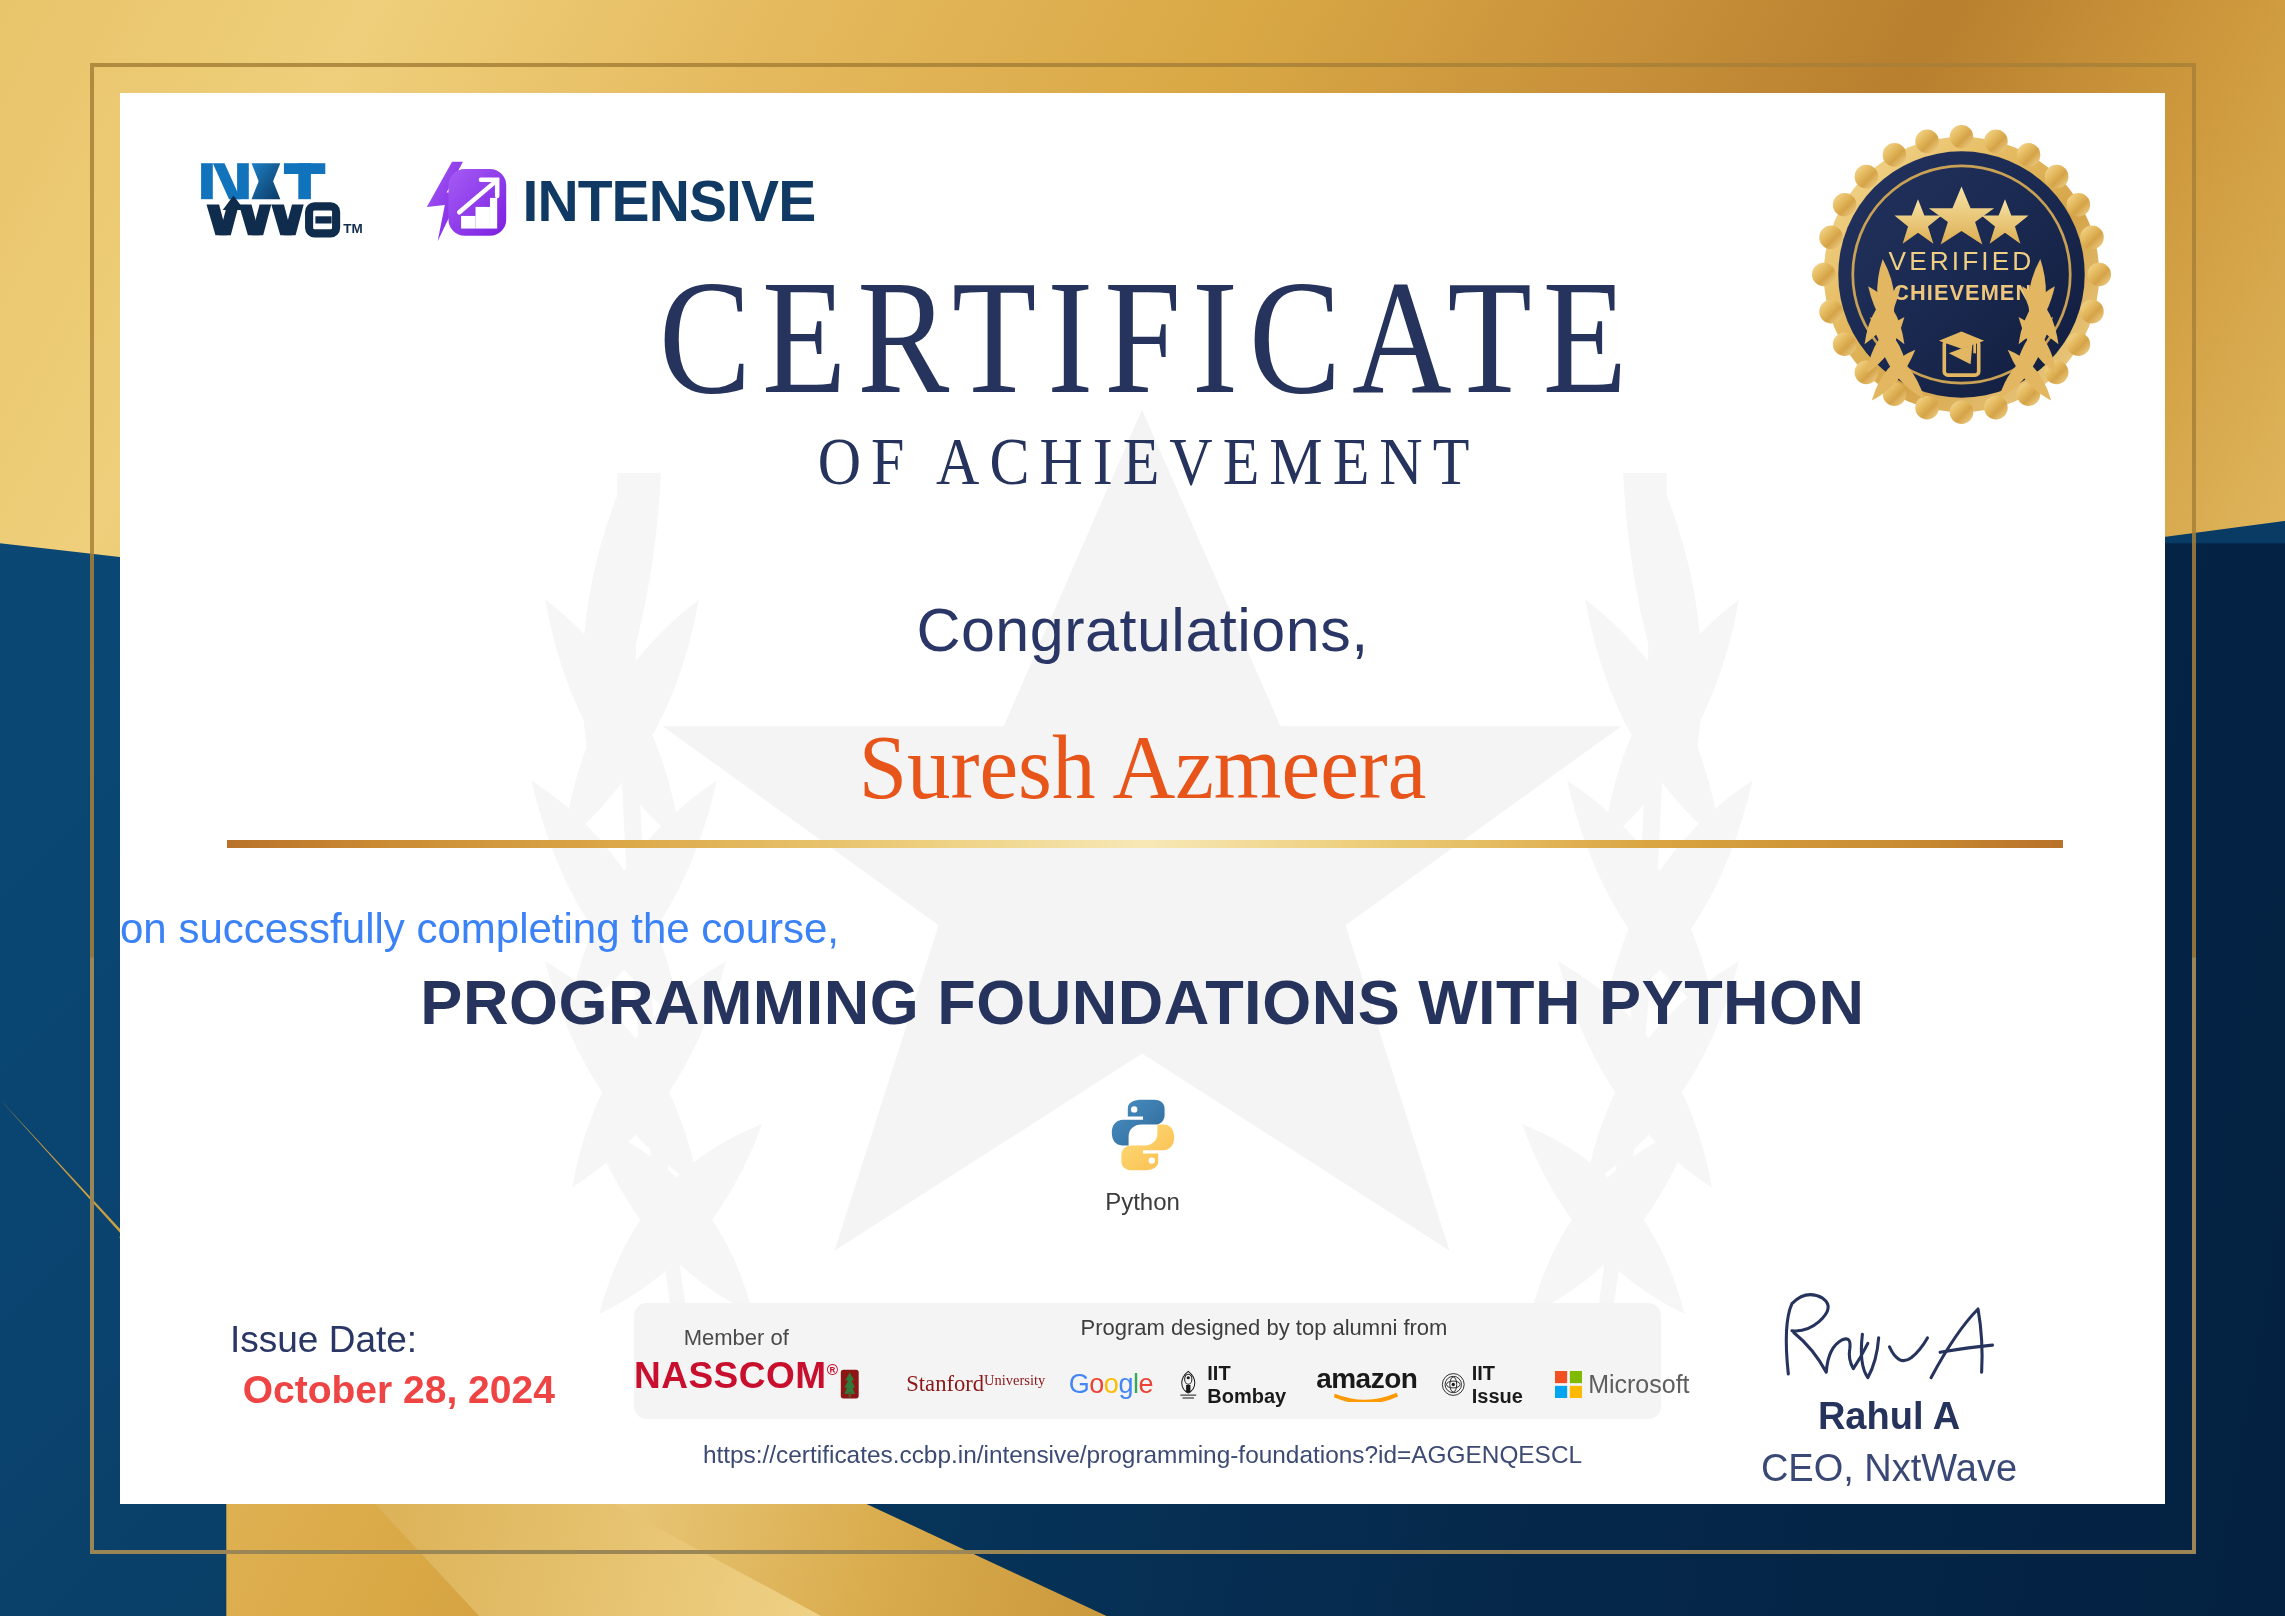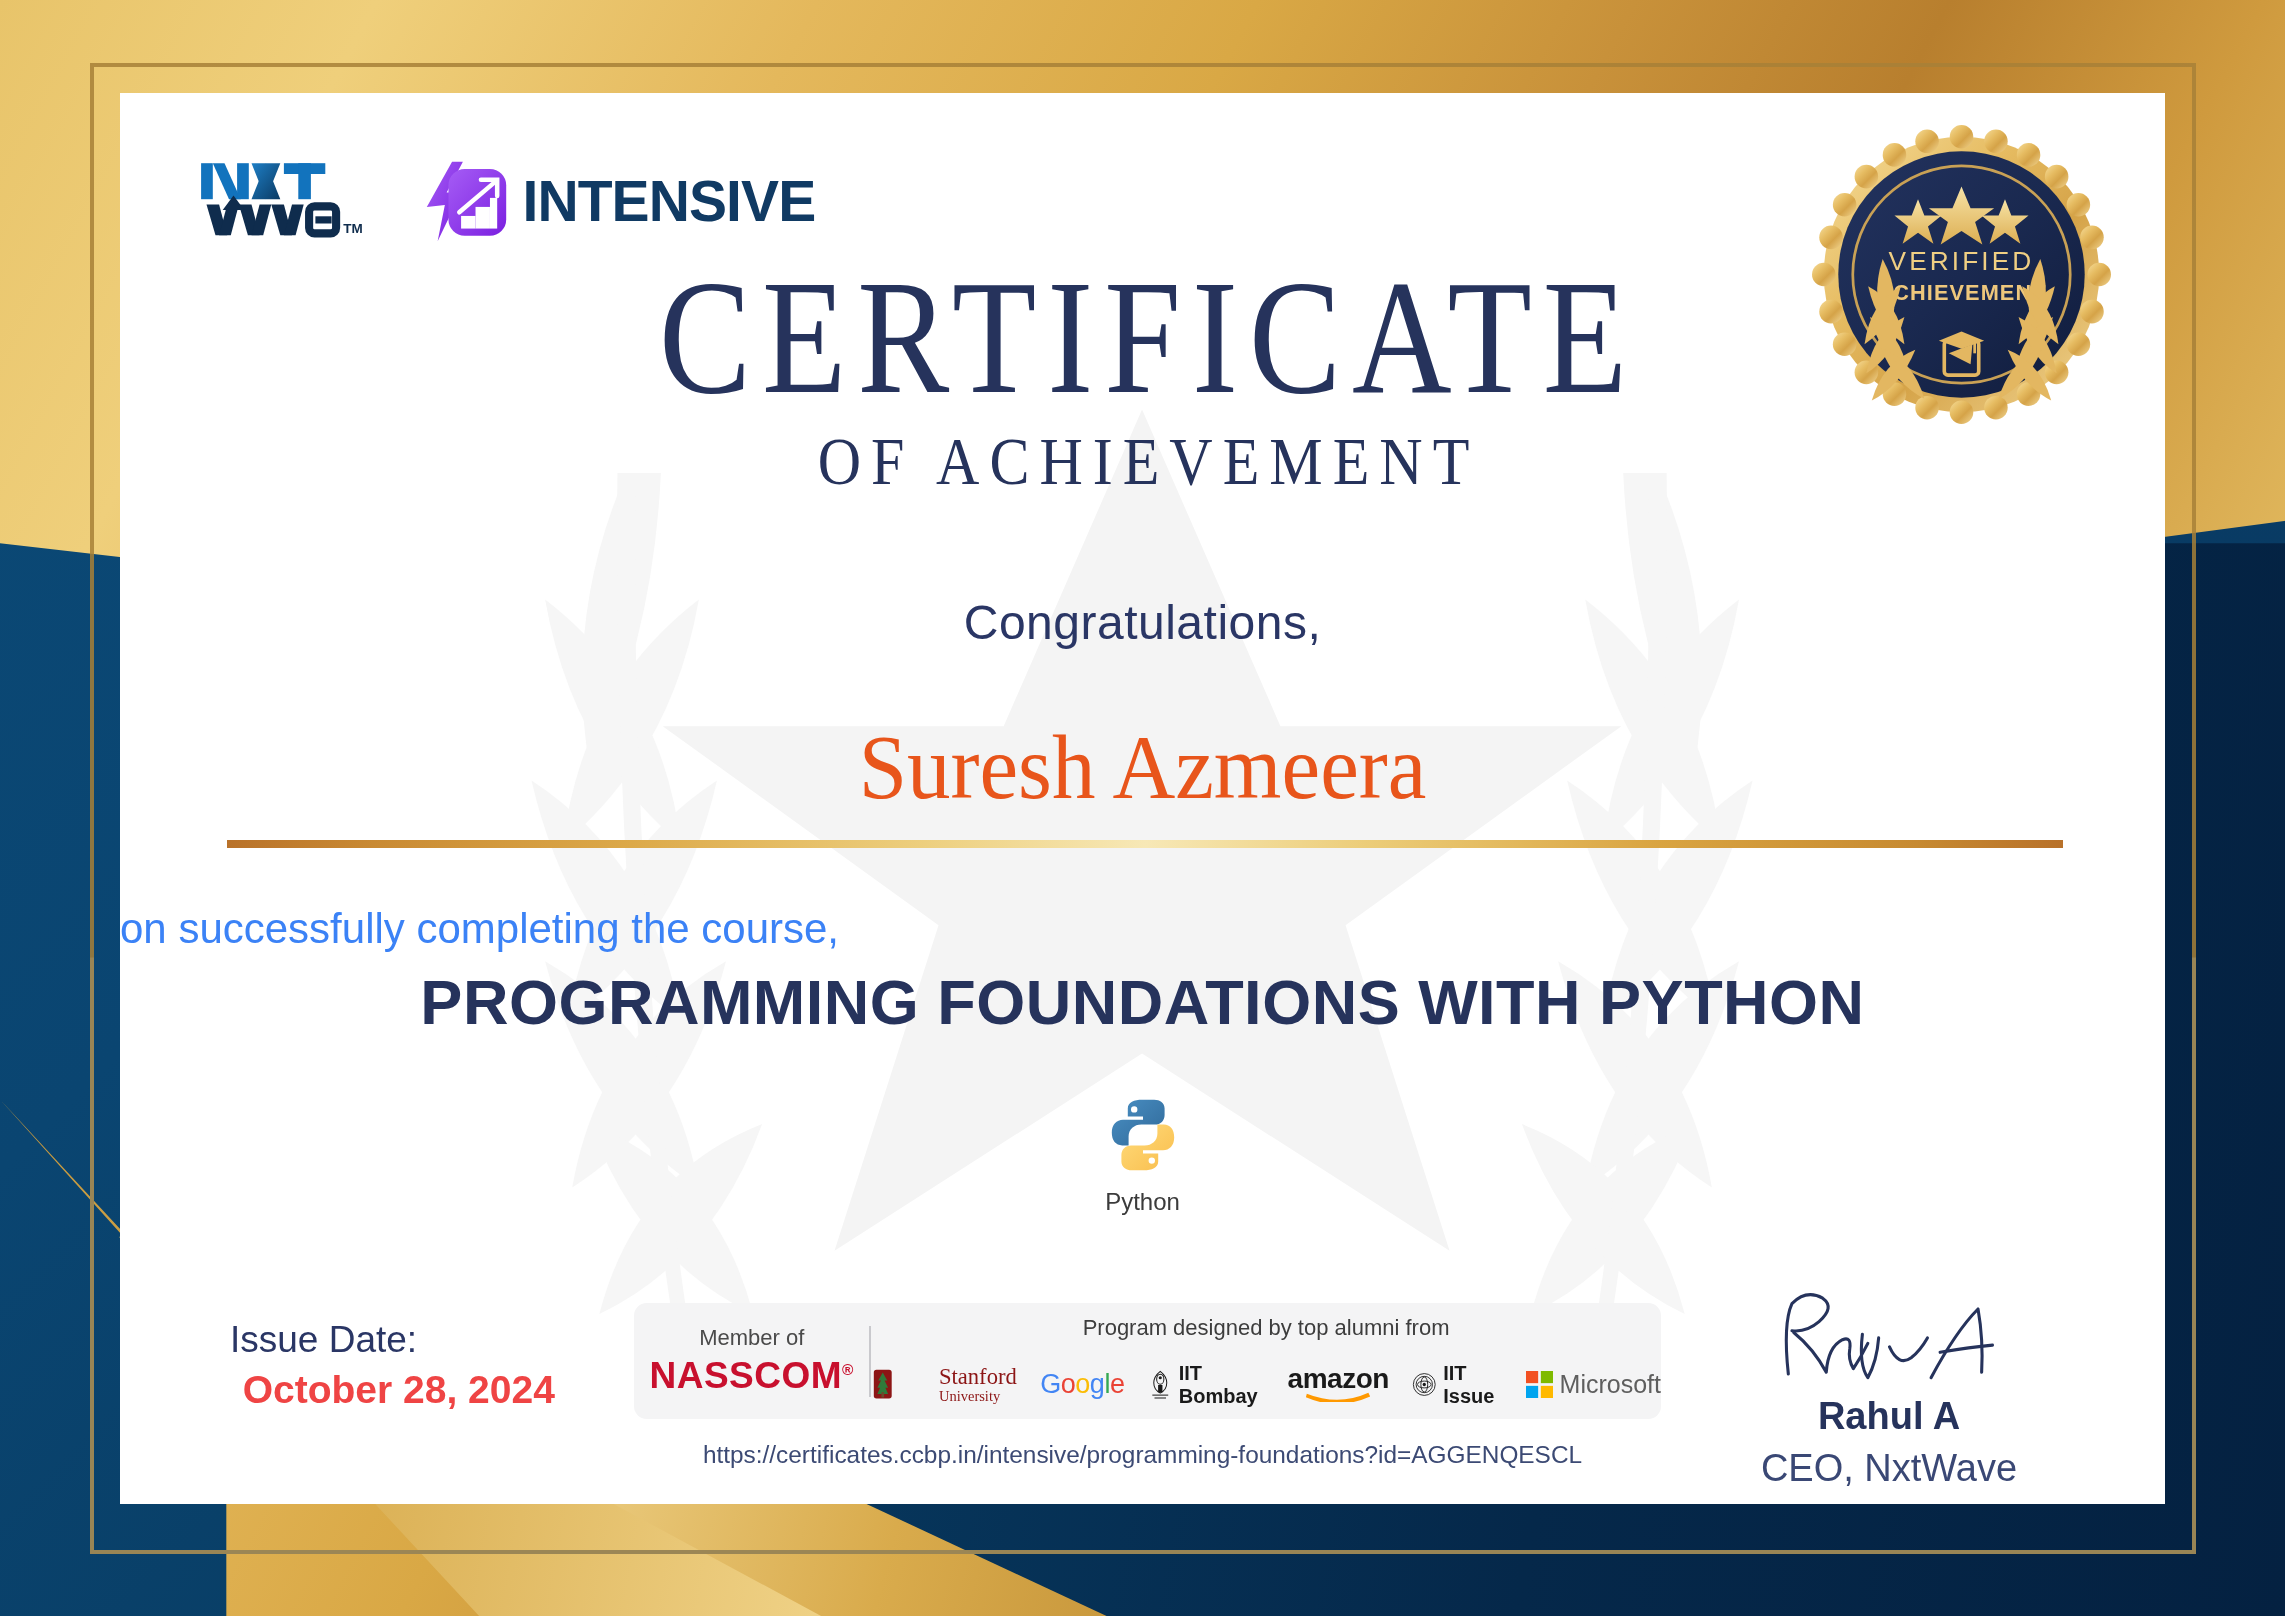--- a/index.html
+++ b/index.html
@@ -133,21 +133,21 @@
     font-size: 60px;
     letter-spacing: 10px;
     color: #26335c;
     font-weight: normal;
     transform: scaleY(1.12);
   }
 
   .congrats {
     position: absolute; left: 0; right: 0; top: 502px;
     text-align: center;
-    font-size: 48px;
+    font-size: 61px;
     color: #2a3665;
     letter-spacing: 0.5px;
   }
 
   .name {
     position: absolute; left: 0; right: 0; top: 624px;
     text-align: center;
     font-family: "Liberation Serif", serif;
     font-size: 87px;
     color: #e8551b;
@@ -207,21 +207,21 @@
   .vsep { width: 1.8px; height: 71px; background: #c9c9cd; }
   .alumni-col {
     flex: 1; display: flex; flex-direction: column;
     align-items: center; justify-content: center; gap: 21px;
   }
   .alumni-title { font-size: 22px; color: #3d3d3d; }
   .alumni-row { display: flex; align-items: center; gap: 23.5px; }
   .alum { display: flex; align-items: center; gap: 6.3px; }
   .alum-text { font-size: 20px; font-weight: bold; color: #1a1a1a; }
 
-  .stanford-txt { display:flex; flex-direction:column; line-height:1.0;margin-left:38px; }
+  .stanford-txt { display:flex; flex-direction:row; line-height:1.0;margin-left:38px; }
   .stanford-1 { font-family:"Liberation Serif", serif; font-size: 22.6px; color:#8c1515; font-weight:normal;}
   .stanford-2 { font-family:"Liberation Serif", serif; font-size: 14.5px; color:#8c1515;}
 
   .google-txt { font-size: 27px; font-weight: 500; letter-spacing: -0.5px; }
   .g1{color:#4285F4}.g2{color:#EA4335}.g3{color:#FBBC05}.g4{color:#4285F4}.g5{color:#34A853}.g6{color:#EA4335}
 
   .amazon-txt { font-size: 28px; font-weight: bold; color:#1a1a1a; letter-spacing:-0.5px; line-height: 0.85;}
   .ms-txt { font-size: 25px; color:#5e5e5e; }
 
   .url {

